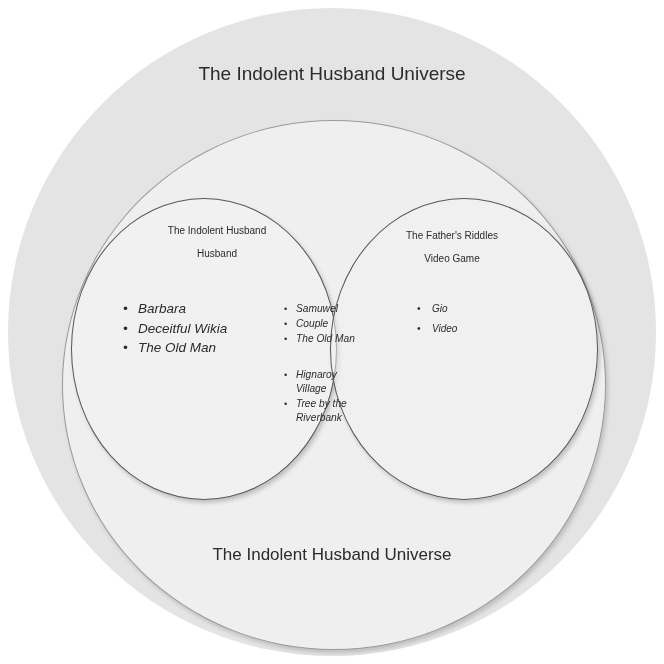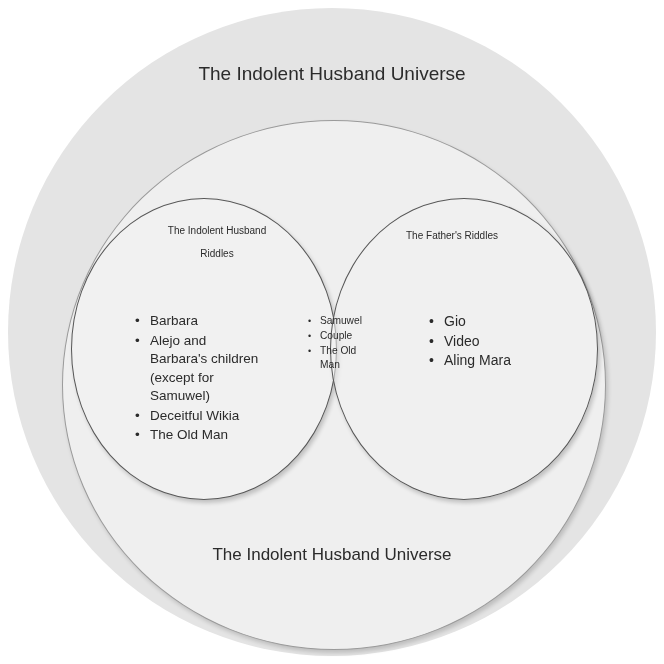--- a/index.html
+++ b/index.html
@@ -117,22 +117,23 @@
   }
 
   .set-title-right {
     left: 356px;
     top: 224px;
     width: 192px;
   }
 
   ul.items {
     list-style: none;
-    margin: 15px;
+    margin: 3px;
     padding: 0;
+    font-style: italic;
   }
 
   ul.items li {
     position: relative;
     padding-left: 17px;
     margin: 0 0 1px 0;
   }
 
   ul.items li::before {
     content: "\2022";
@@ -149,27 +150,27 @@
     width: 160px;
     font-size: 13.5px;
     line-height: 18.5px;
   }
 
   .list-right {
     position: absolute;
     left: 412px;
     top: 297px;
     width: 140px;
-    font-size: 14px;
+    font-size: 10px;
     line-height: 18.5px;
   }
 
   .list-center {
     position: absolute;
-    left: 292px;
+    left: 280px;
     top: 299px;
     width: 88px;
     font-size: 10.2px;
     line-height: 14px;
   }
 
   .list-center ul.items li {
     padding-left: 13px;
   }
 
@@ -193,50 +194,53 @@
   <div class="wikia-circle"></div>
 
   <div class="set-circle set-left"></div>
   <div class="set-circle set-right"></div>
   <div class="lens"></div>
 
   <div class="universe-title">The Indolent Husband Universe</div>
 
   <div class="set-title set-title-left">
     <div>The Indolent Husband</div>
-    <div>Riddles</div>
+    <div>Husband</div>
   </div>
 
   <div class="set-title set-title-right">
     <div>The Father's Riddles</div>
+    <div>Video Game</div>
   </div>
 
   <div class="list-left">
     <ul class="items">
       <li>Barbara</li>
-      <li>Alejo and Barbara's children (except for Samuwel)</li>
       <li>Deceitful Wikia</li>
       <li>The Old Man</li>
     </ul>
   </div>
 
   <div class="list-center">
     <ul class="items">
       <li>Samuwel</li>
       <li>Couple</li>
       <li>The Old Man</li>
     </ul>
     <div class="center-group-gap"></div>
+    <ul class="items">
+      <li>Hignaroy Village</li>
+      <li>Tree by the Riverbank</li>
+    </ul>
   </div>
 
   <div class="list-right">
     <ul class="items">
       <li>Gio</li>
       <li>Video</li>
-      <li>Aling Mara</li>
     </ul>
   </div>
 
   <div class="wikia-title">
     <div>The Indolent Husband Universe</div>
   </div>
 
 </div>
 
 </body></html>

